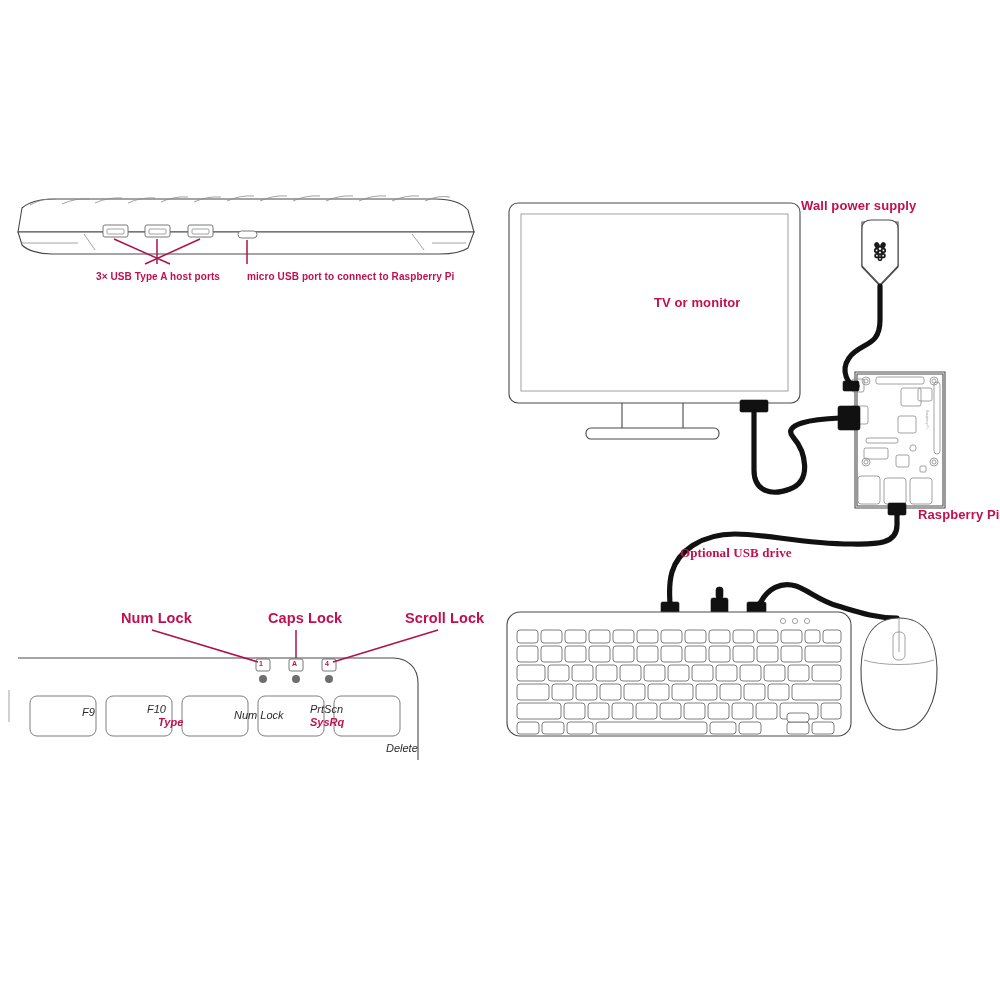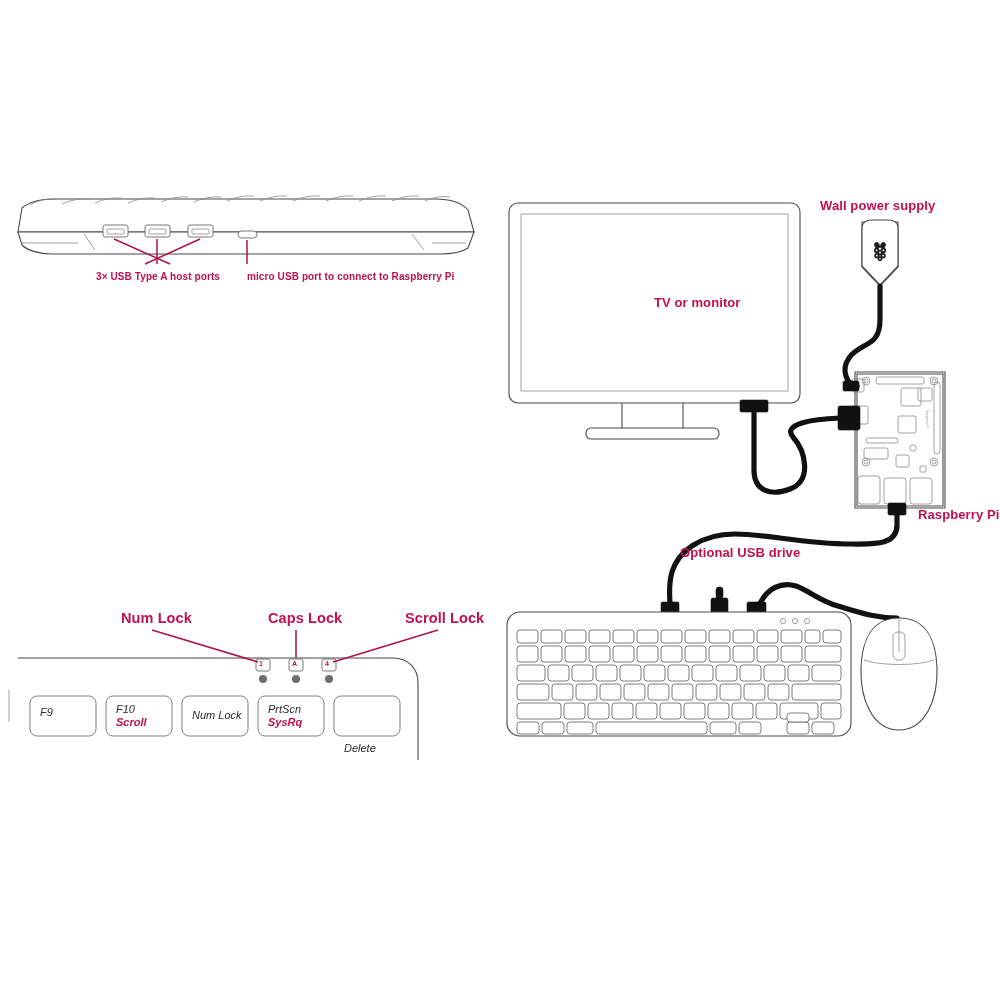--- a/index.html
+++ b/index.html
@@ -40,20 +40,21 @@
   .lbl-sm { font-size: 10px; }
   .lbl-md { font-size: 13px; }
   .lbl-lg { font-size: 14.5px; }
   .keycap-txt {
     position: absolute;
     font-family: "Liberation Sans", sans-serif;
     font-style: italic;
     font-size: 11px;
     white-space: nowrap;
     line-height: 1.25;
+    margin-left: 42px;
   }
   .keycap-main { color: #2a2a2a; }
   .keycap-alt  { color: #C01050; font-weight: bold; }
 </style>
 </head>
 <body>
 
 <div id="stage">
 
   <svg class="diagram" viewBox="0 0 1000 1000" xmlns="http://www.w3.org/2000/svg">
@@ -356,40 +357,40 @@
       </g>
     </g>
   </svg>
 
   <div class="lbl lbl-sm" style="left:96px; top:272px;">3× USB Type A host ports</div>
 
   <div class="lbl lbl-sm" style="left:247px; top:272px;text-align:right;">micro USB port to connect to Raspberry Pi</div>
 
   <div class="lbl lbl-md" style="left:614px; top:296px;margin-left:40px;">TV or monitor</div>
 
-  <div class="lbl lbl-md" style="left:820px; top:199px;">Wall power supply</div>
+  <div class="lbl lbl-md" style="left:801px; top:199px;">Wall power supply</div>
 
   <div class="lbl lbl-md" style="left:918px; top:508px;">Raspberry Pi</div>
 
-  <div class="lbl lbl-md" style="left:680px; top:546px;">Optional USB drive</div>
+  <div class="lbl lbl-md" style="left:680px; top:546px;font-family:Liberation Serif, serif;">Optional USB drive</div>
 
   <div class="lbl lbl-lg" style="left:121px; top:611px;">Num Lock</div>
 
   <div class="lbl lbl-lg" style="left:268px; top:611px;text-align:right;">Caps Lock</div>
 
   <div class="lbl lbl-lg" style="left:405px; top:611px;">Scroll Lock</div>
 
   <div style="position:absolute; left:259px; top:660px; font-family:'Liberation Sans',sans-serif; font-size:7px; color:#C01050; font-weight:bold;">1</div>
   <div style="position:absolute; left:292px; top:660px; font-family:'Liberation Sans',sans-serif; font-size:7px; color:#C01050; font-weight:bold;">A</div>
   <div style="position:absolute; left:325px; top:660px; font-family:'Liberation Sans',sans-serif; font-size:7px; color:#C01050; font-weight:bold;">4</div>
 
   <div class="keycap-txt keycap-main" style="left:40px; top:706px;">F9</div>
 
-  <div class="keycap-txt keycap-main" style="left:116px; top:703px;">F10</div>
-  <div class="keycap-txt keycap-alt" style="left:116px; top:716px;">Scroll</div>
+  <div class="keycap-txt keycap-main" style="left:105px; top:703px;">F10</div>
+  <div class="keycap-txt keycap-alt" style="left:116px; top:716px;">Type</div>
 
   <div class="keycap-txt keycap-main" style="left:192px; top:709px;">Num Lock</div>
 
   <div class="keycap-txt keycap-main" style="left:268px; top:703px;">PrtScn</div>
   <div class="keycap-txt keycap-alt" style="left:268px; top:716px;">SysRq</div>
 
   <div class="keycap-txt keycap-main" style="left:344px; top:742px;">Delete</div>
 
 </div>
 

